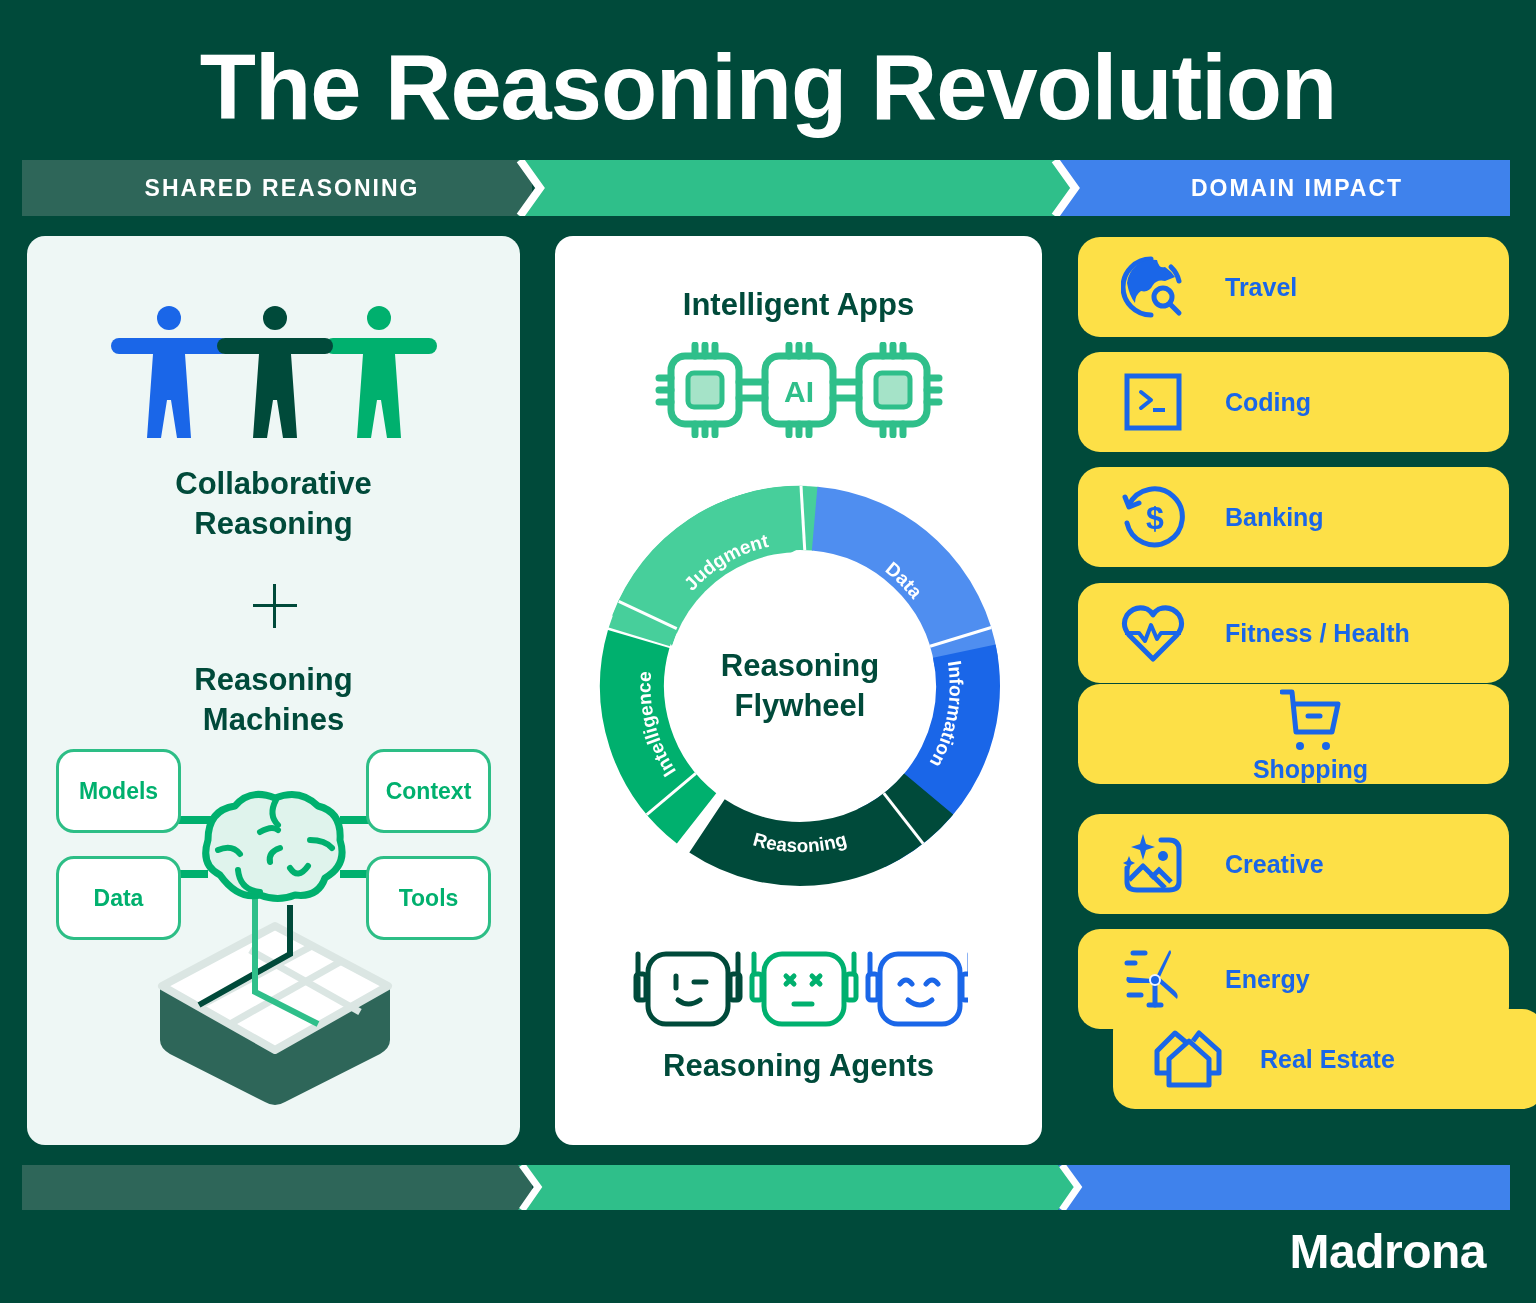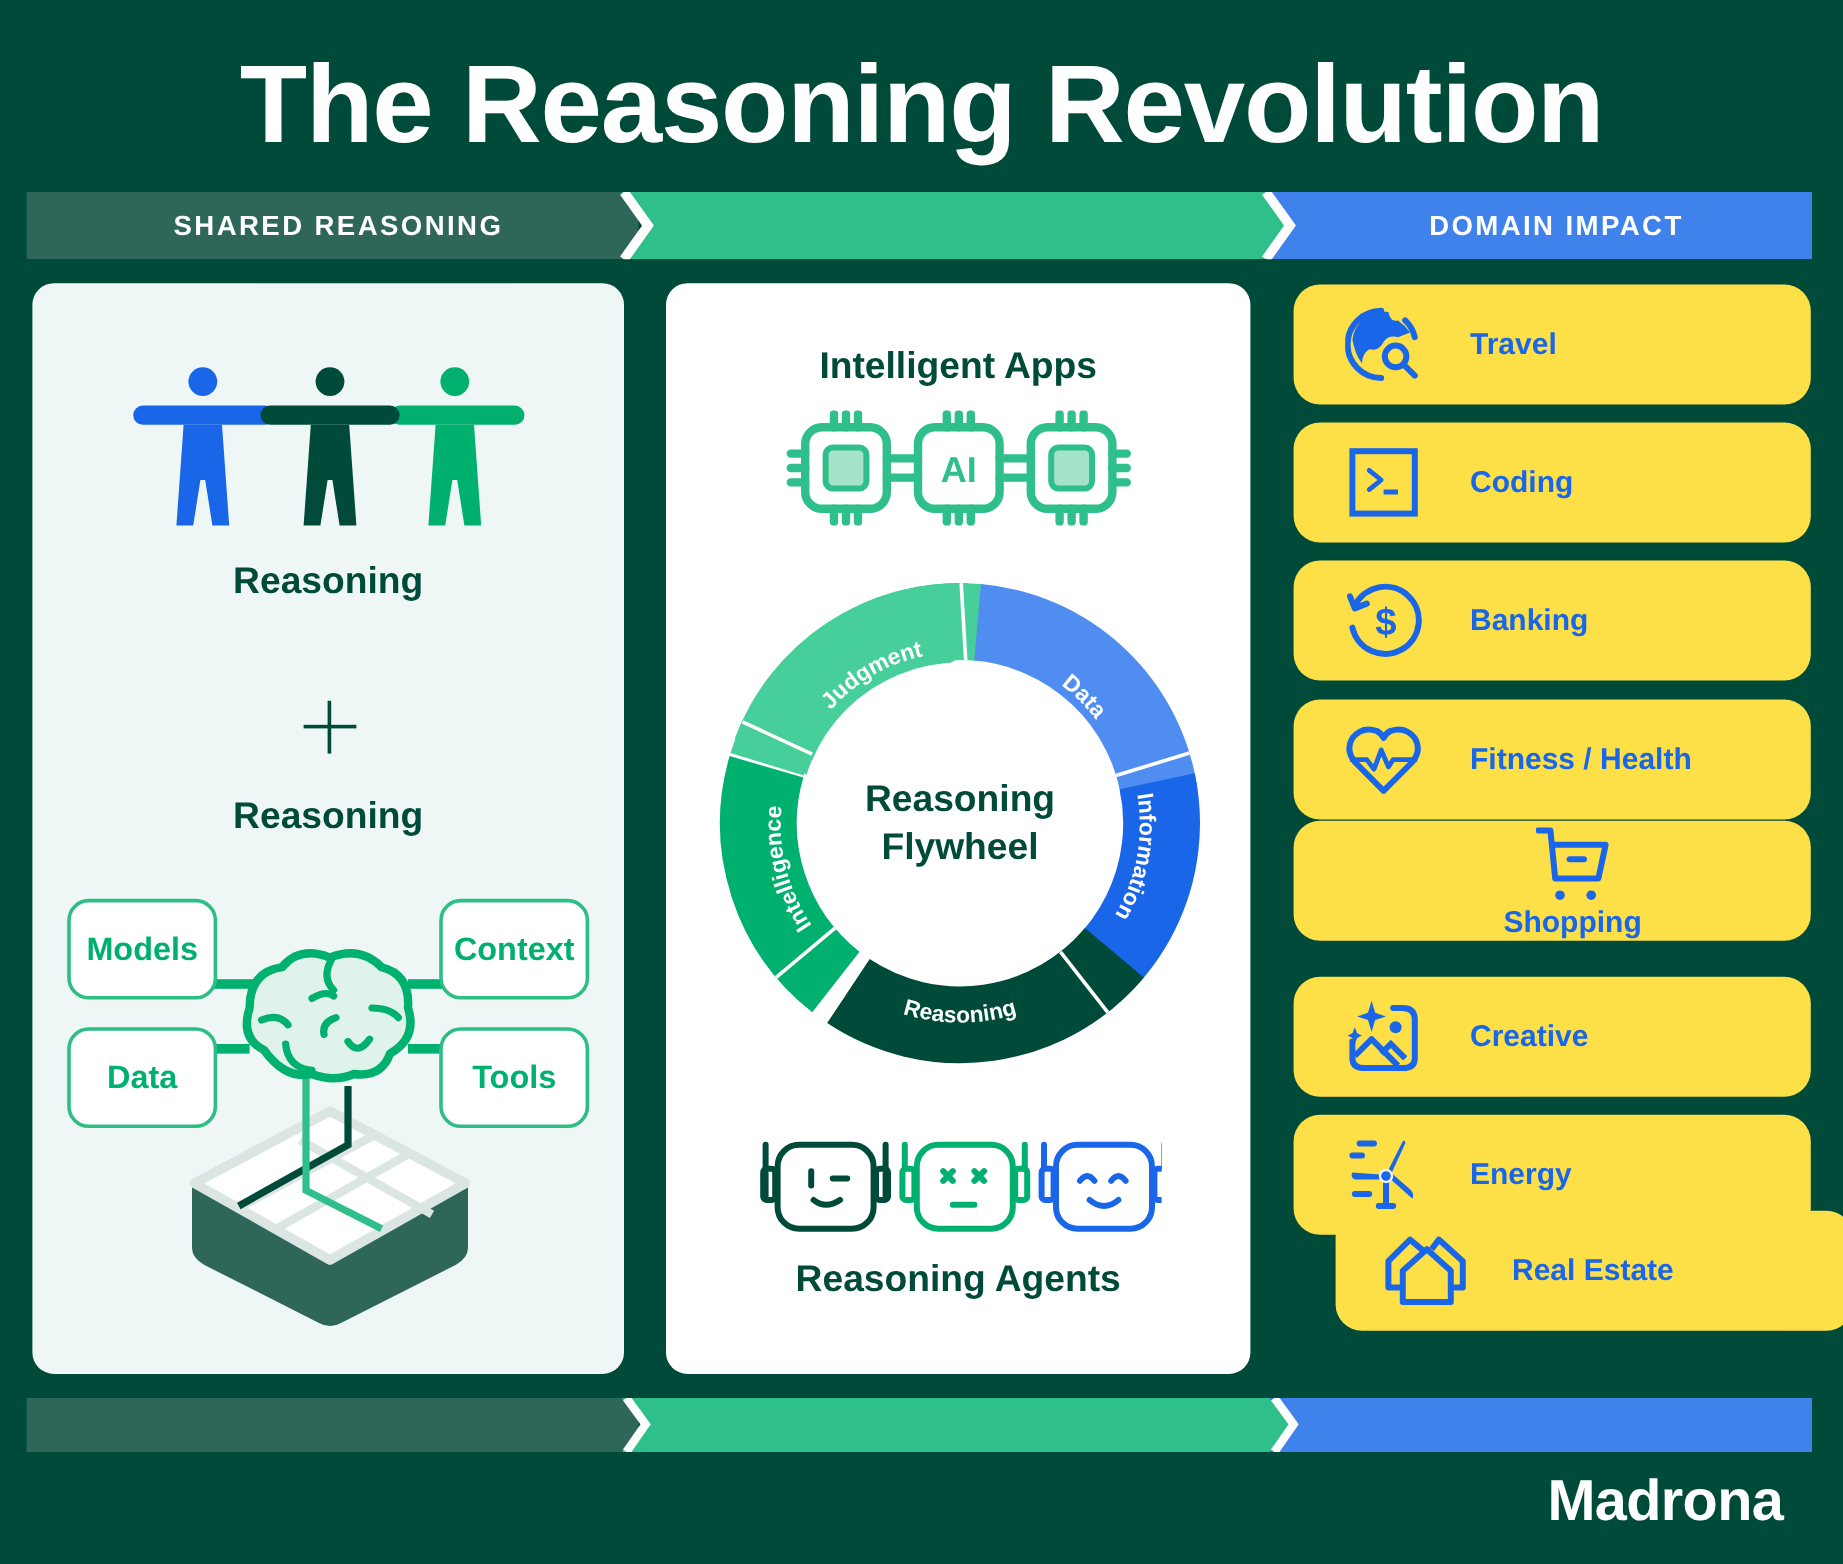--- a/index.html
+++ b/index.html
@@ -35,21 +35,21 @@
     color: #004a3a; font-size: 31px; line-height: 40px;
   }
   .plus { position: absolute; left: 253px; top: 584px; width: 44px; height: 44px; }
   .plus::before, .plus::after { content: ""; position: absolute; background: #004a3a; }
   .plus::before { left: 20px; top: 0; width: 3px; height: 44px; }
   .plus::after  { left: 0; top: 20px; width: 44px; height: 3px; }
 
   .mbox {
     position: absolute; width: 125px; height: 84px;
     border: 3px solid #2dbe86; border-radius: 18px; background: #fff;
-    color: #00b06e; font-weight: 700; font-size: 27px;
+    color: #00b06e; font-weight: 700; font-size: 23px;
     display: flex; align-items: center; justify-content: center;
   }
   
   .domain-item {
     position: absolute; left: 1078px; width: 431px; height: 100px;
     background: #fde047; border-radius: 22px;
     display: flex; align-items: center;
   }
   .domain-icon { width: 76px; height: 76px; margin-left: 37px; display:flex; align-items:center; justify-content:center; }
   .domain-label {
@@ -89,27 +89,29 @@
   <circle cx="170" cy="18" r="12" fill="#004a3a"></circle>
   <path d="M154 54 L186 54 L192 138 L178 138 L172 100 L168 100 L162 138 L148 138 Z" fill="#004a3a"></path>
 
   <circle cx="274" cy="18" r="12" fill="#00b06e"></circle>
   <rect x="220" y="38" width="112" height="16" rx="8" fill="#00b06e"></rect>
   <path d="M258 54 L290 54 L296 138 L282 138 L276 100 L272 100 L266 138 L252 138 Z" fill="#00b06e"></path>
   <rect x="112" y="38" width="116" height="16" rx="8" fill="#004a3a"></rect>
 </svg>
 
 <div class="heading" style="left:27px;width:493px;top:464px;">
+  <div>Collaborative</div>
   <div>Reasoning</div>
 </div>
 
 <div class="plus"></div>
 
 <div class="heading" style="left:27px;width:493px;top:660px;">
   <div>Reasoning</div>
+  <div>Machines</div>
 </div>
 
 <svg style="position:absolute;left:50px;top:740px;" width="450" height="380" viewBox="0 0 450 380">
 
   <rect x="128" y="76" width="36" height="8" fill="#00b06e"></rect>
   <rect x="128" y="130" width="30" height="8" fill="#00b06e"></rect>
   <rect x="290" y="76" width="30" height="8" fill="#00b06e"></rect>
   <rect x="290" y="130" width="30" height="8" fill="#00b06e"></rect>
 
   <path d="M110 248 L225 188 L340 248 L340 300 Q340 308 330 314 L235 362 Q225 368 215 362 L120 314 Q110 308 110 300 Z" fill="#2e6659"></path>

